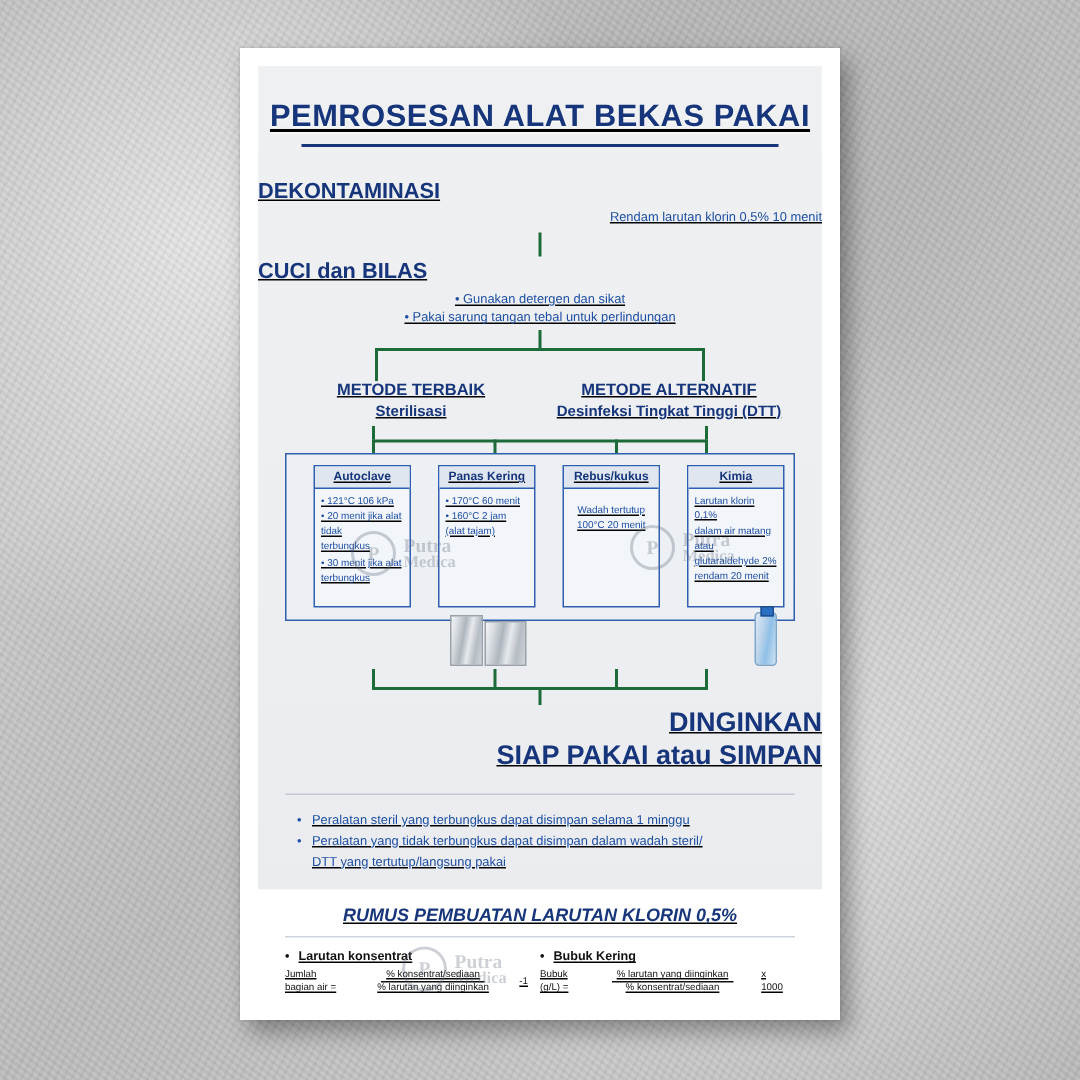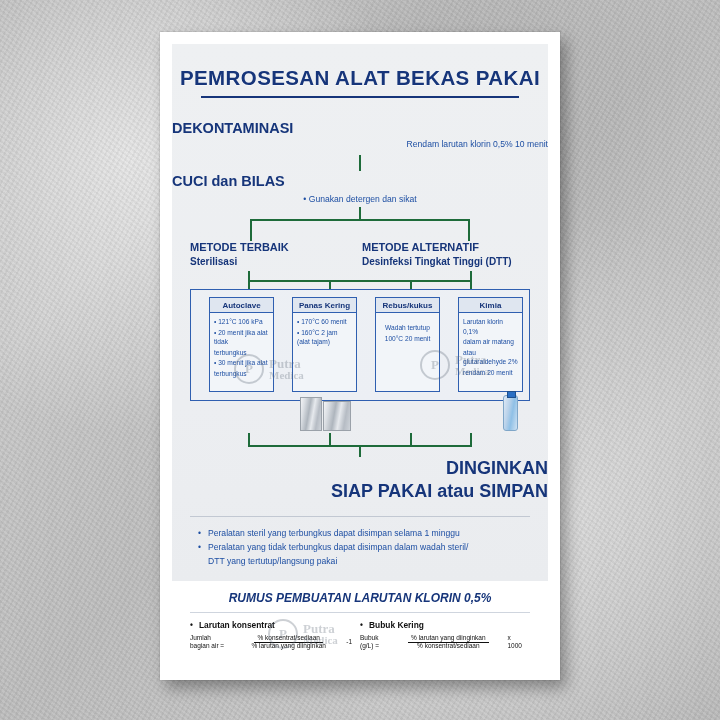--- a/index.html
+++ b/index.html
@@ -22,20 +22,21 @@
   .poster{
     position:absolute;
     left:160px;top:32px;width:400px;height:648px;
     background:#ffffff;
     box-shadow:6px 8px 14px rgba(0,0,0,.33), 0 0 0 1px rgba(0,0,0,.06);
   }
   .sheet{
     position:absolute;left:12px;top:12px;right:12px;bottom:12px;
     background:linear-gradient(180deg,#eef0f2 0%,#eceef1 58%,#e9ebee 100%);
     overflow:hidden;
+    text-decoration:underline;
   }
   
   .title{
     text-align:center;
     color:#16357a;
     font-weight:bold;
     font-size:20.5px;
     letter-spacing:.4px;
     margin-top:22px;
     text-shadow:0 1px 0 rgba(255,255,255,.6);
@@ -54,21 +55,21 @@
   .bullets-c{
     text-align:center;color:#1e4fa3;font-size:8.6px;line-height:1.45;margin-top:4px;
   }
   .v-line{width:2px;background:#1e6b3a;margin:0 auto;}
   .branch-wrap{position:relative;height:34px;margin-top:2px;}
   .branch-wrap .h{position:absolute;left:78px;right:78px;top:12px;height:2px;background:#1e6b3a;}
   .branch-wrap .d1{position:absolute;left:78px;top:12px;width:2px;height:22px;background:#1e6b3a;}
   .branch-wrap .d2{position:absolute;right:78px;top:12px;width:2px;height:22px;background:#1e6b3a;}
   .branch-wrap .up{position:absolute;left:50%;margin-left:-1px;top:0;width:2px;height:12px;background:#1e6b3a;}
   .two-col{display:flex;justify-content:space-between;padding:0 18px;}
-  .col{width:168px;}
+  .col{width:168px;text-align:center;}
   .col h3{margin:0;color:#16357a;font-weight:bold;font-size:11px;line-height:1.25;}
   .col h4{margin:1px 0 0;color:#16357a;font-weight:bold;font-size:10px;}
   
   .boxes{
     position:relative;margin:0 18px;border:1.2px solid #2f5fb0;background:rgba(236,240,245,.55);
     display:flex;padding:7px 6px 8px;gap:6px;justify-content:space-between;
   }
   .box{
     width:80px;border:1.1px solid #2f5fb0;background:#f2f5f9;margin-left:12px;
   }
@@ -153,20 +154,21 @@
 
     <div class="flow">
 
       <div class="step-head">DEKONTAMINASI</div>
       <div class="step-sub">Rendam larutan klorin 0,5% 10 menit</div>
       <div class="v-line" style="height:16px;margin-top:6px;"></div>
 
       <div class="step-head" style="margin-top:2px;">CUCI dan BILAS</div>
       <div class="bullets-c">
         <div>• Gunakan detergen dan sikat</div>
+        <div>• Pakai sarung tangan tebal untuk perlindungan</div>
       </div>
 
       <div class="branch-wrap">
         <div class="up"></div>
         <div class="h"></div>
         <div class="d1"></div>
         <div class="d2"></div>
       </div>
 
       <div class="two-col">

